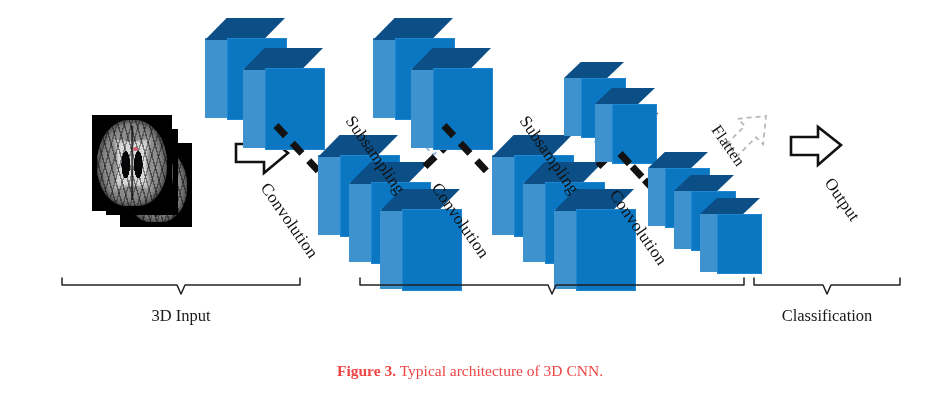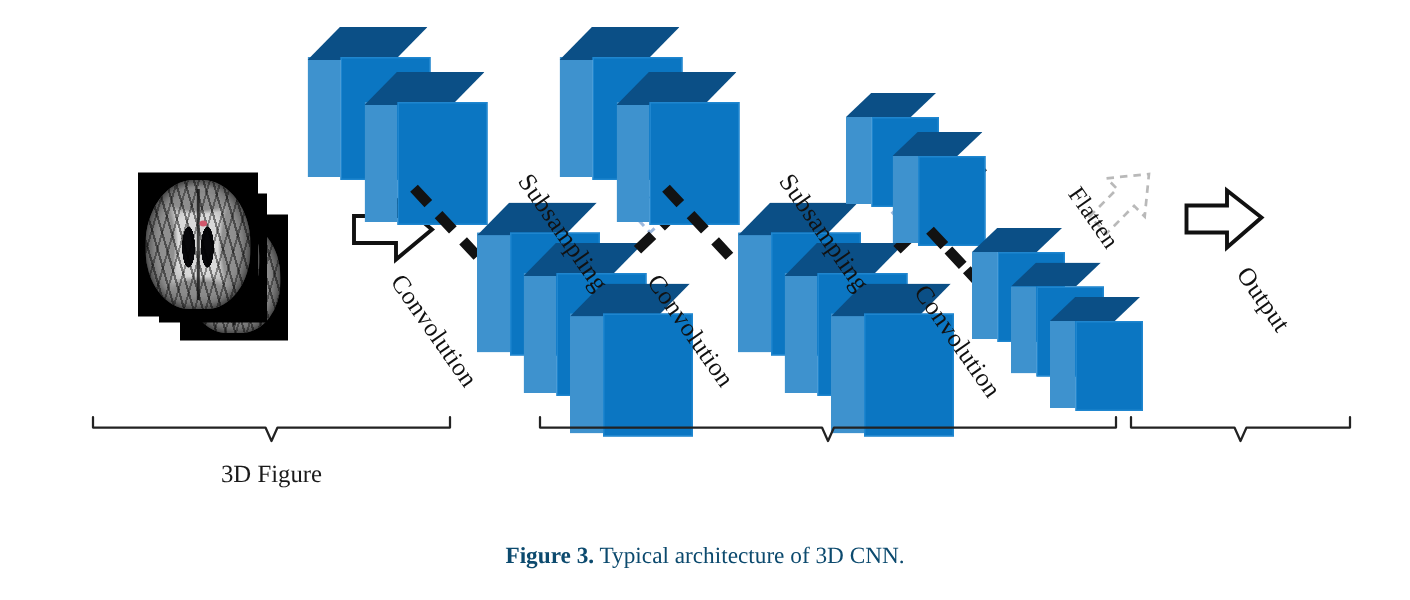--- a/index.html
+++ b/index.html
@@ -96,21 +96,21 @@
     font-size:16.5px;
     color:#1a1a1a;
     font-family:"Liberation Serif","DejaVu Serif",serif;
   }
 
   
   .caption{
     position:absolute;left:0;right:0;top:362px;
     text-align:center;
     font-size:15.5px;
-    color:#0c4a6e;
+    color:#ef4444;
     font-family:"Liberation Serif","DejaVu Serif",serif;
   }
   .caption b{font-weight:bold;}
 </style>
 </head>
 <body>
 
 <div id="fig">
 
   <div class="mri-stack" style="left:92px;top:115px;width:100px;height:100px;">
@@ -274,32 +274,33 @@
       <path d="M2 13 L29 13 L29 3 L52 21 L29 41 L29 31 L2 31 Z" fill="#ffffff" stroke="#111111" stroke-width="2.6" stroke-linejoin="miter"></path>
     </svg>
   </div>
   <div class="rot" style="left:828px;top:170px;transform:rotate(55deg);">Output</div>
 
   <div class="bracket" style="left:60px;top:276px;">
     <svg width="242" height="20" viewBox="0 0 242 20">
       <path d="M2 2 L2 9 L117 9 L121 18 L125 9 L240 9 L240 2" fill="none" stroke="#222222" stroke-width="1.5" stroke-linecap="round" stroke-linejoin="round"></path>
     </svg>
   </div>
-  <div class="seclabel" style="left:60px;top:306px;width:242px;">3D Figure</div>
+  <div class="seclabel" style="left:60px;top:306px;width:242px;">3D Input</div>
 
   <div class="bracket" style="left:358px;top:276px;">
     <svg width="388" height="20" viewBox="0 0 388 20">
       <path d="M2 2 L2 9 L190 9 L194 18 L198 9 L386 9 L386 2" fill="none" stroke="#222222" stroke-width="1.5" stroke-linecap="round" stroke-linejoin="round"></path>
     </svg>
   </div>
 
   <div class="bracket" style="left:752px;top:276px;">
     <svg width="150" height="20" viewBox="0 0 150 20">
       <path d="M2 2 L2 9 L71 9 L75 18 L79 9 L148 9 L148 2" fill="none" stroke="#222222" stroke-width="1.5" stroke-linecap="round" stroke-linejoin="round"></path>
     </svg>
   </div>
+  <div class="seclabel" style="left:752px;top:306px;width:150px;">Classification</div>
 
   <div class="caption">
     <b>Figure 3.</b>
     <span>Typical architecture of 3D CNN.</span>
   </div>
 
 </div>
 
 </body></html>

